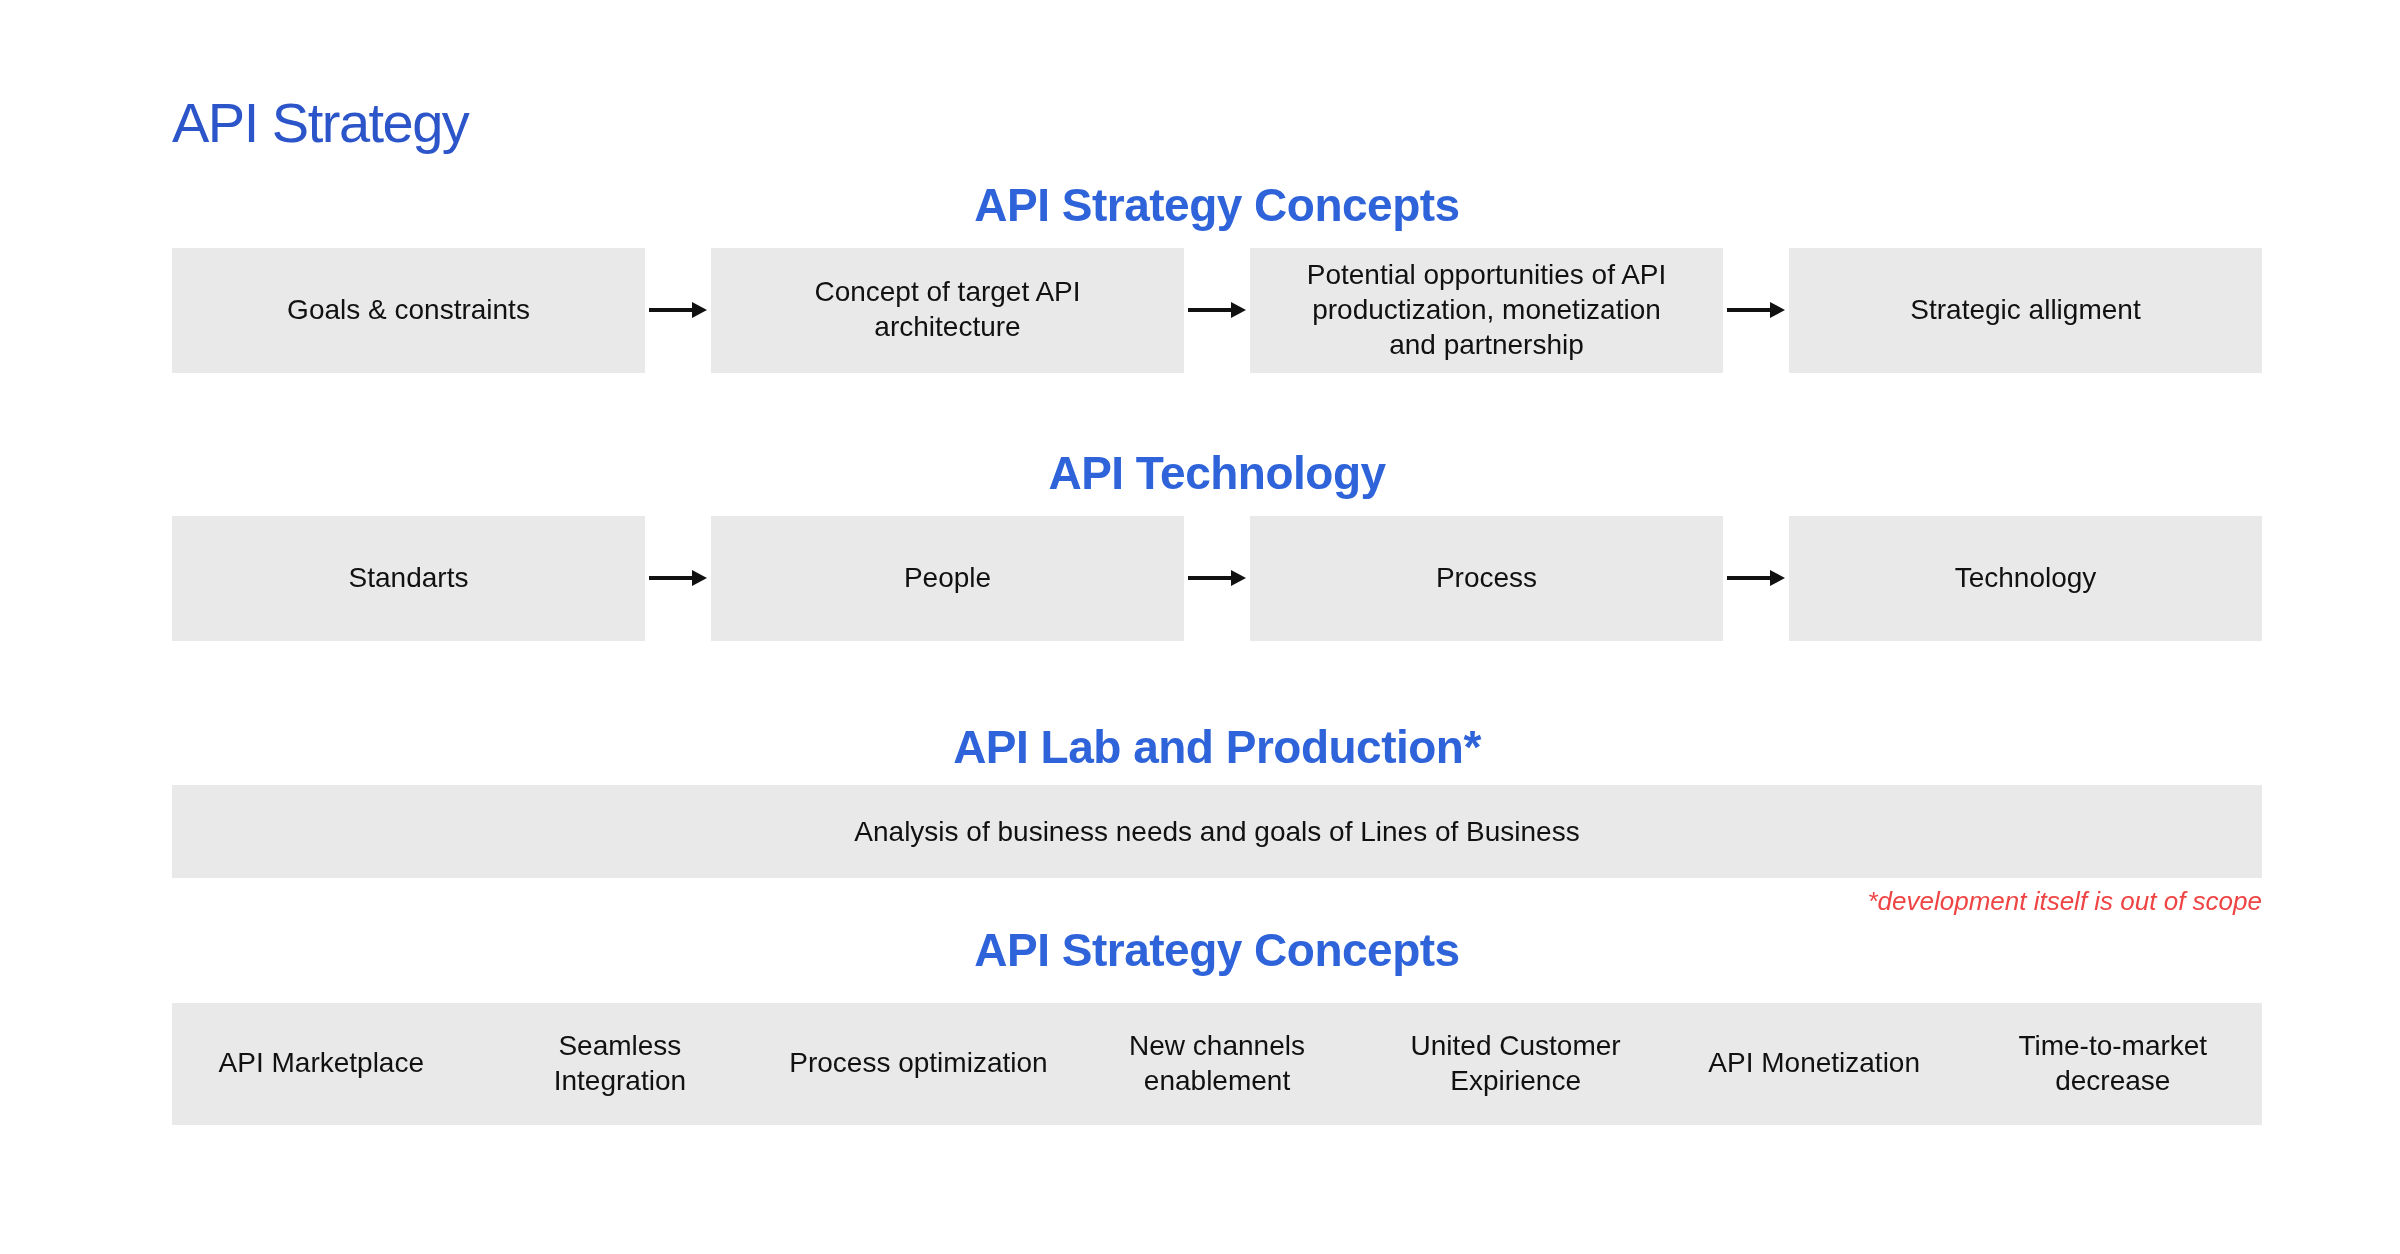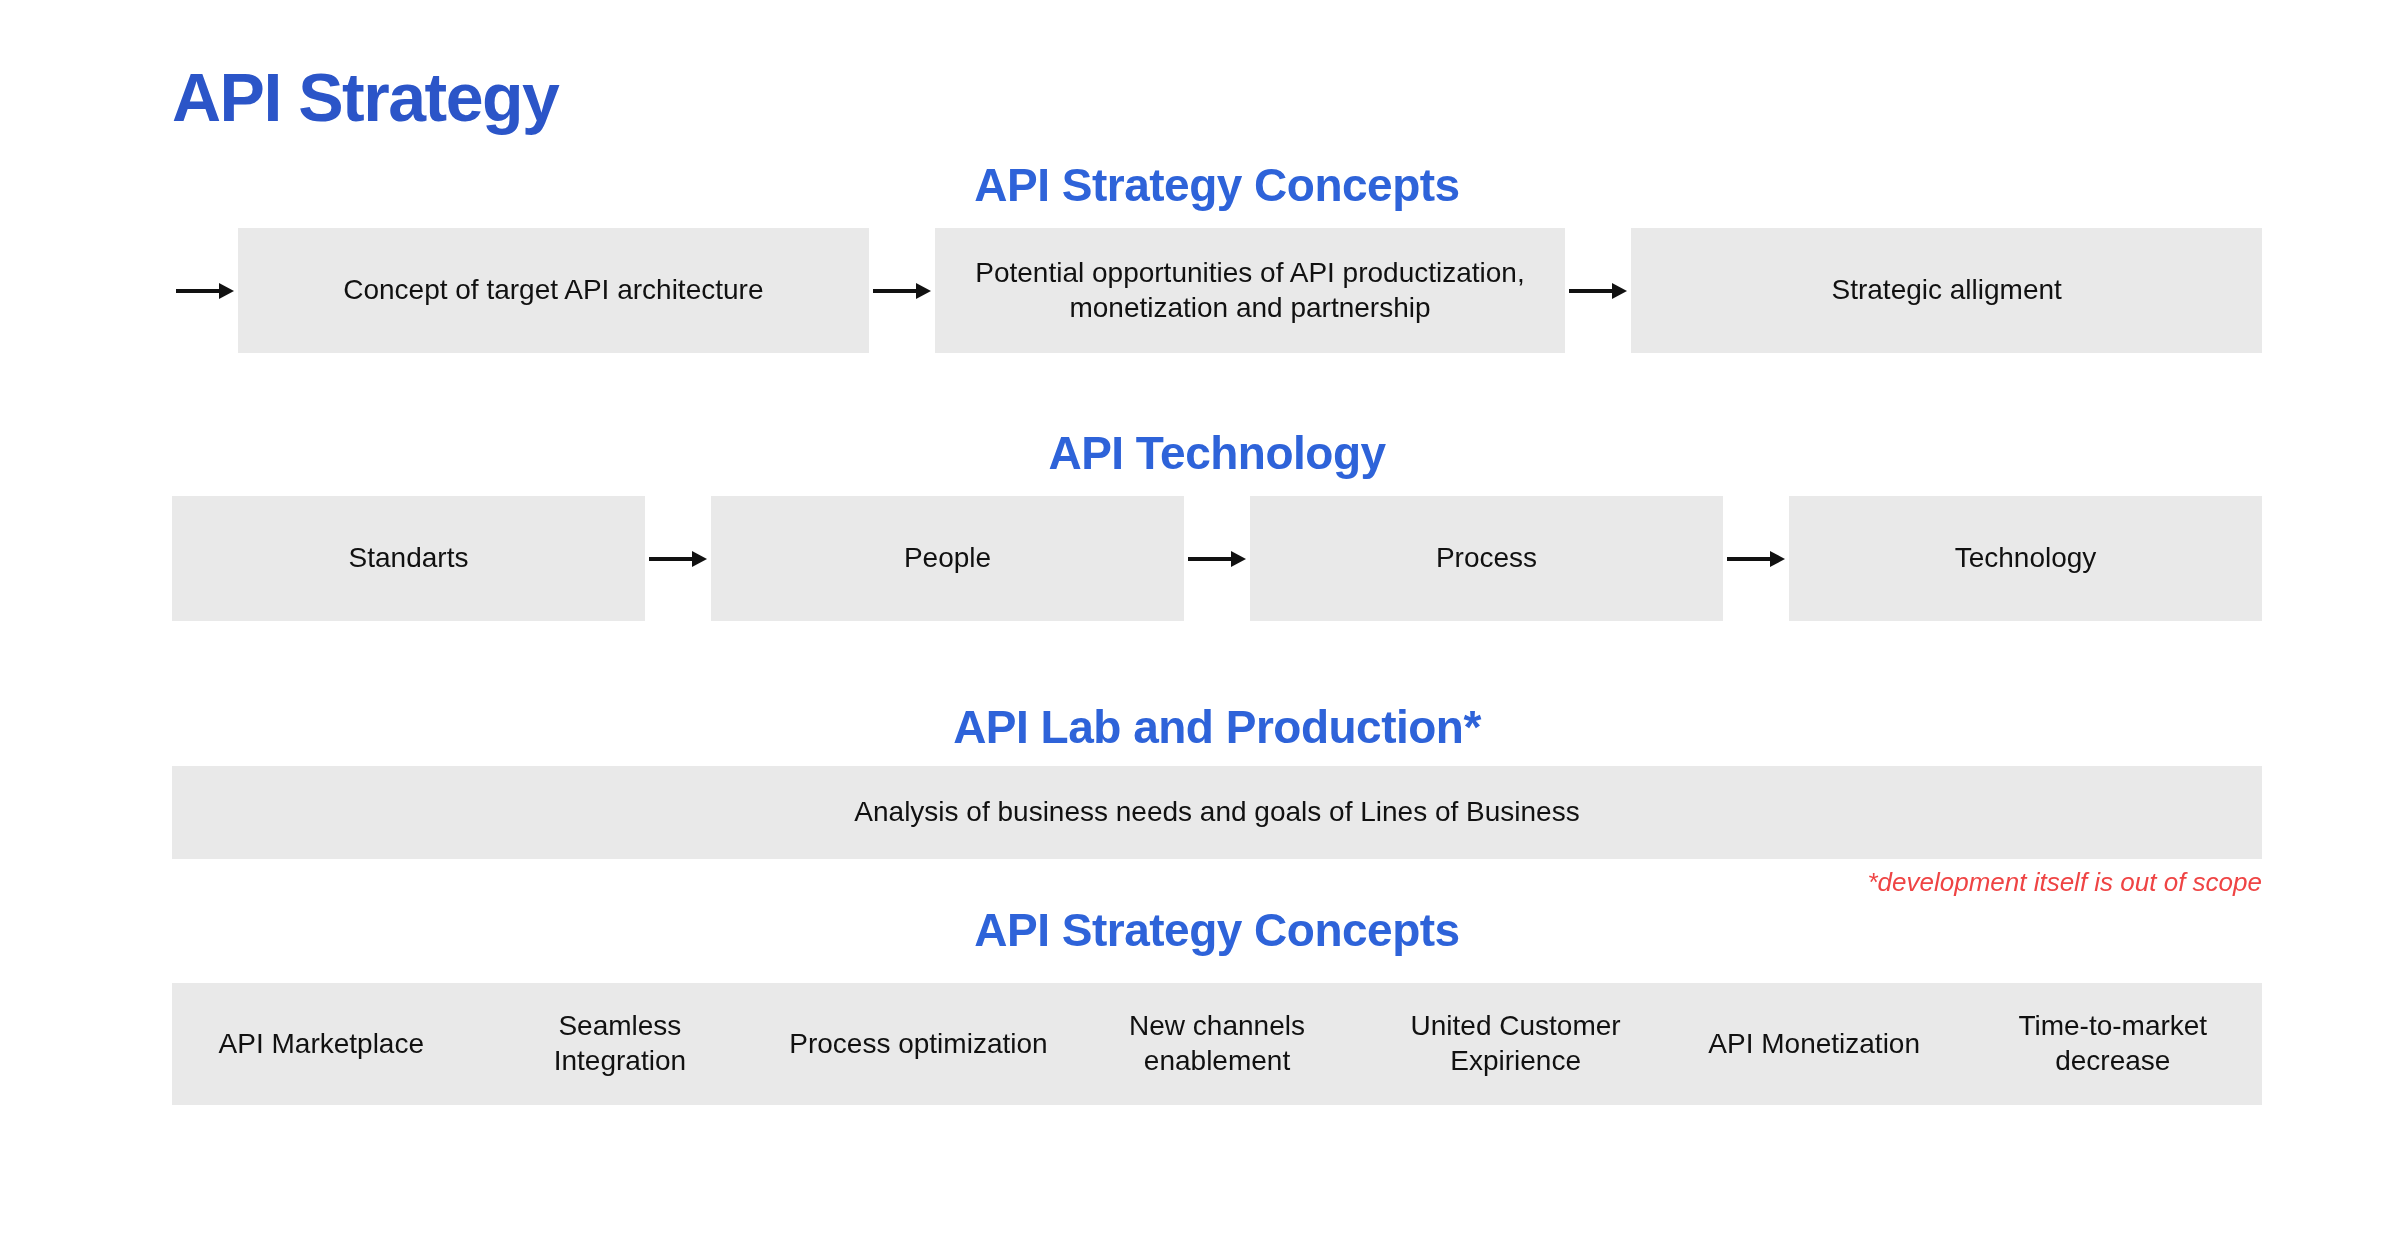--- a/index.html
+++ b/index.html
@@ -12,25 +12,26 @@
   html, body {
     width: 2400px; height: 1254px;
     background: #ffffff;
     font-family: "Liberation Sans", sans-serif;
     overflow: hidden;
   }
   .content {
     padding: 62px 138px 0 172px; 
   }
   .page-title {
-    font-size: 68px;
-    font-weight: 700;
+    font-size: 56px;
+    font-weight: 400;
     letter-spacing: -1.5px;
     color: var(--title-blue);
     line-height: 1.05;
+    margin-top: 32px;
   }
   .section-heading {
     text-align: center;
     font-size: 46px;
     font-weight: 800;
     letter-spacing: -0.5px;
     color: var(--heading-blue);
     line-height: 1.15;
   }
   .h1 { margin-top: 26px; }
@@ -87,20 +88,21 @@
 </style>
 </head>
 <body>
 
 <div class="content">
 
   <div class="page-title">API Strategy</div>
 
   <div class="section-heading h1">API Strategy Concepts</div>
   <div class="flow-row">
+    <div class="flow-box">Goals &amp; constraints</div>
     <div class="arrow-cell">
       <svg width="58" height="24" viewBox="0 0 58 24">
           <line x1="0" y1="12" x2="44" y2="12" stroke="#111" stroke-width="4"></line>
           <polygon points="43,4 58,12 43,20" fill="#111"></polygon>
         </svg>
     </div>
     <div class="flow-box">Concept of target API architecture</div>
     <div class="arrow-cell">
       <svg width="58" height="24" viewBox="0 0 58 24">
           <line x1="0" y1="12" x2="44" y2="12" stroke="#111" stroke-width="4"></line>

